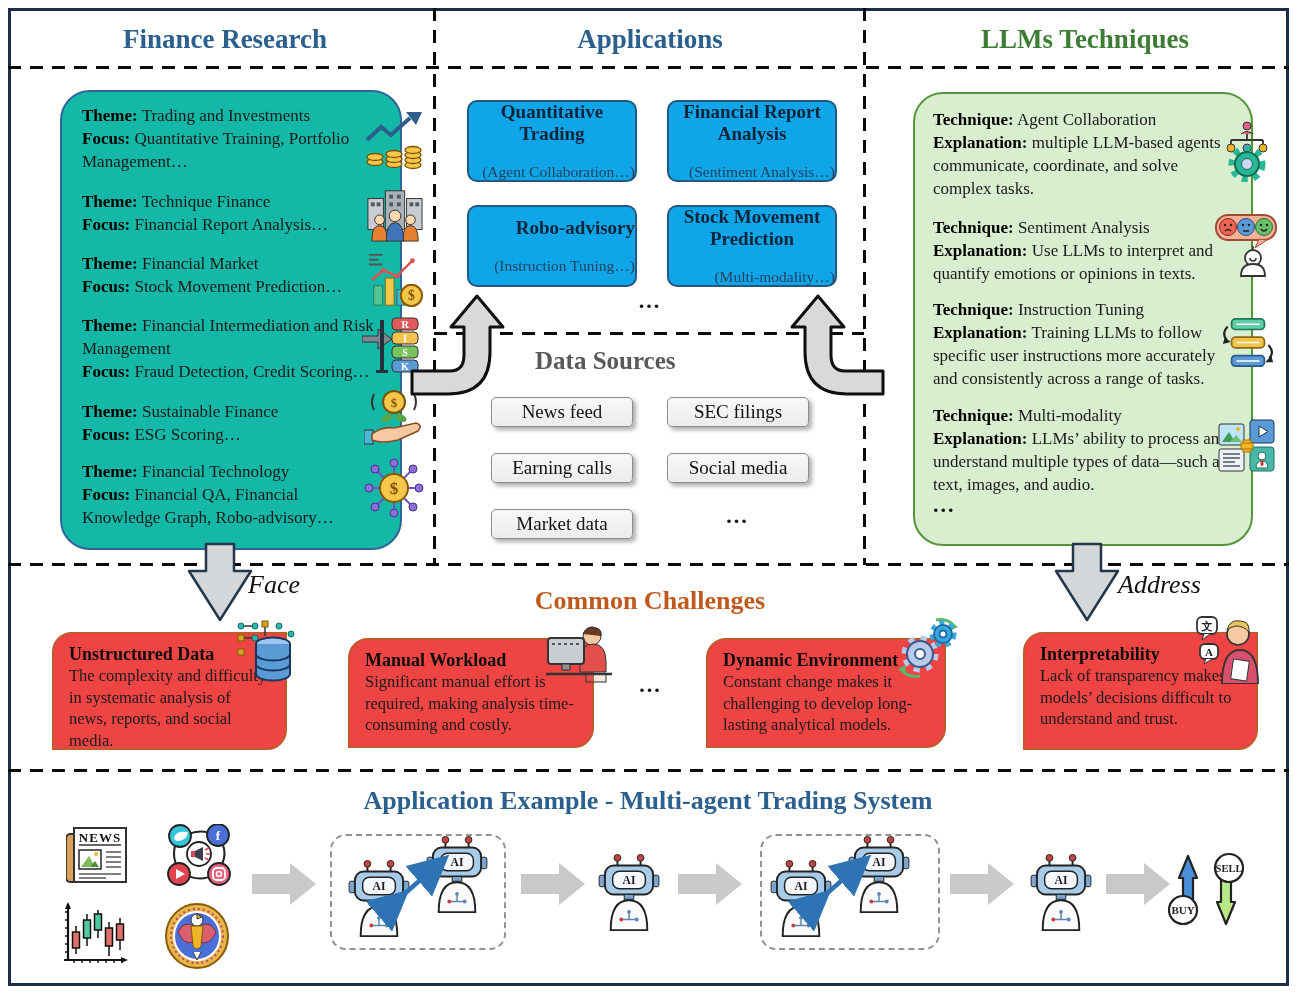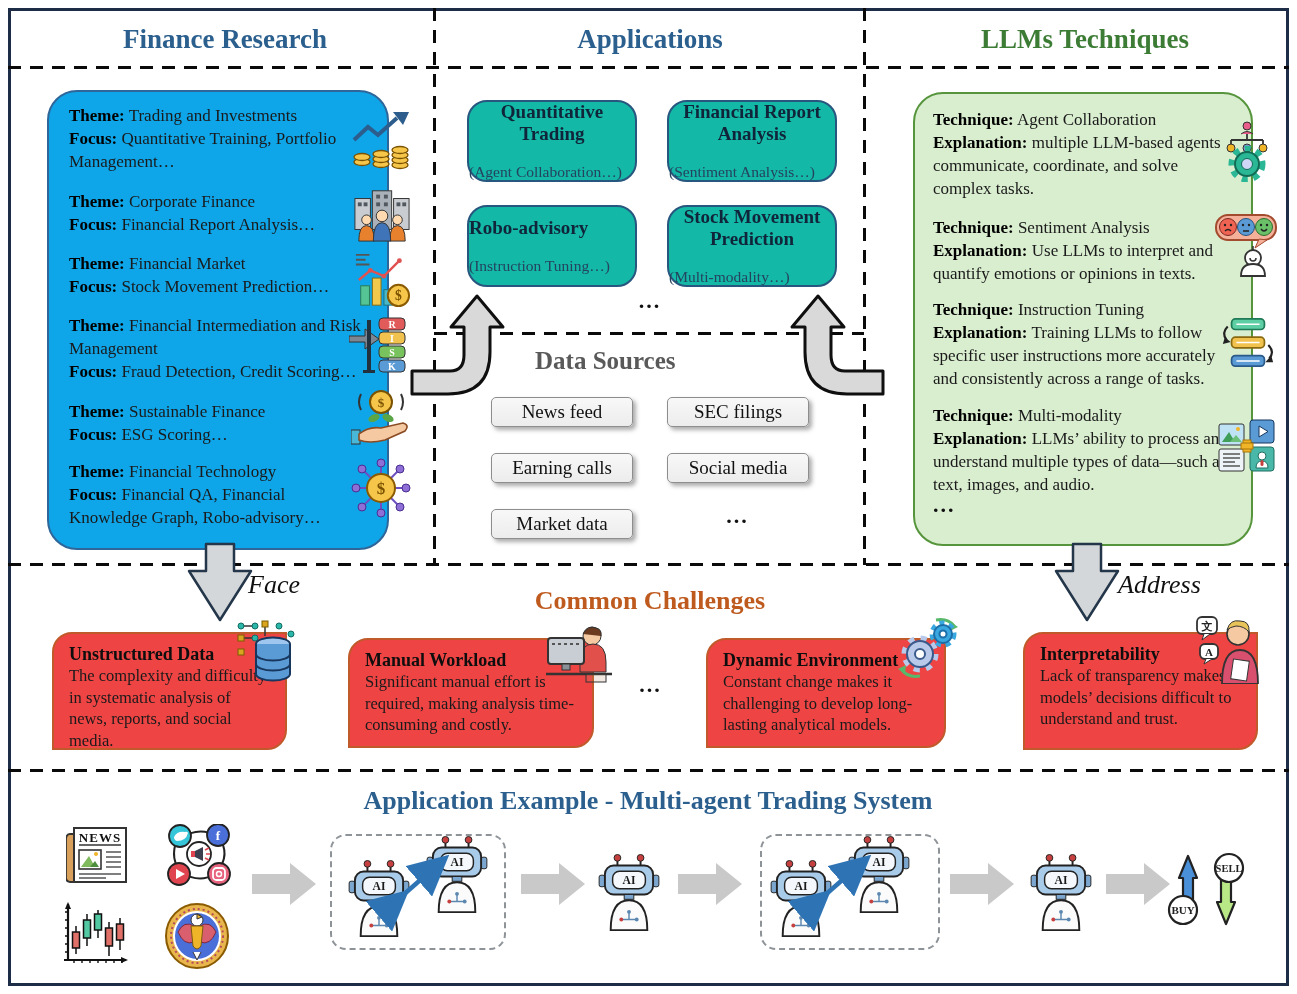--- a/index.html
+++ b/index.html
@@ -5,28 +5,28 @@
   html,body{margin:0;padding:0;background:#fff;}
   #stage{position:relative;width:1297px;height:994px;background:#fff;
          font-family:"Liberation Serif", serif;color:#1a1a1a;overflow:hidden;}
   .abs{position:absolute;}
   #frame{inset:8px;border:3.5px solid #1d2c47;}
   .hd{height:3px;background:repeating-linear-gradient(90deg,#0a0a0a 0 13px,transparent 13px 22px);}
   .vd{width:3px;background:repeating-linear-gradient(180deg,#0a0a0a 0 13px,transparent 13px 22px);}
   .colhead{font-size:27px;font-weight:bold;text-align:center;}
   .blueh{color:#2b5f8e;} .greenh{color:#3c7c35;}
   .panel{border-radius:30px;}
-  #fin-panel{left:47px;top:90px;width:338px;height:456px;background:#0ea5e9;border:2.5px solid #2f6699;}
+  #fin-panel{left:60px;top:90px;width:338px;height:456px;background:#14b8a6;border:2.5px solid #2f6699;}
   #llm-panel{left:913px;top:92px;width:336px;height:450px;background:#d9edcf;border:2.5px solid #56953c;}
   .tpar{position:absolute;left:20px;width:292px;font-size:17px;line-height:23px;margin:0;}
   .tpar b{color:#000;}
   #llm-panel .tpar{left:18px;width:296px;}
   .ellip{font-weight:bold;font-size:22px;letter-spacing:2px;color:#111;}
-  .appbox{position:absolute;width:166px;height:78px;background:#14b8a6;border:2.5px solid #27567e;
-          border-radius:20px;display:flex;flex-direction:column;align-items:flex-start;justify-content:center;text-align:center;}
+  .appbox{position:absolute;width:166px;height:78px;background:#0ea5e9;border:2.5px solid #27567e;
+          border-radius:10px;display:flex;flex-direction:column;align-items:flex-end;justify-content:center;text-align:center;}
   .appname{font-weight:bold;font-size:19px;line-height:22px;color:#10253a;}
   .apptech{font-size:15.5px;color:#24435f;margin-top:18px;}
   #ds-title{left:535px;top:347px;width:230px;font-size:25px;font-weight:bold;color:#595959;}
   .dsbtn{position:absolute;width:140px;height:28px;background:linear-gradient(#f8f8f8,#ececec);
          border:1.5px solid #8d8d8d;border-radius:5px;box-shadow:3px 3px 4px rgba(70,70,70,.45);
          display:flex;align-items:center;justify-content:center;font-size:19px;color:#111;}
   #ch-title{left:495px;top:586px;width:310px;text-align:center;font-size:26px;font-weight:bold;color:#bf5a1e;}
   .cbox{position:absolute;background:#ef4444;border:2.5px solid #c05a2a;border-radius:20px 0 20px 0;
         padding:9px 14px 6px 15px;box-sizing:border-box;}
   .cname{font-size:18px;font-weight:bold;color:#0e0e0e;line-height:22px;}
@@ -74,21 +74,21 @@
   <div class="abs hd" style="left:434px;top:332px;width:430px"></div>
   <div class="abs vd" style="left:433px;top:8px;height:557px"></div>
   <div class="abs vd" style="left:863px;top:8px;height:557px"></div>
 
   <div class="abs colhead blueh" style="left:60px;top:24px;width:330px">Finance Research</div>
   <div class="abs colhead blueh" style="left:480px;top:24px;width:340px">Applications</div>
   <div class="abs colhead greenh" style="left:920px;top:24px;width:330px">LLMs Techniques</div>
 
   <div id="fin-panel" class="abs panel">
     <p class="tpar" style="top:12px"><b>Theme:</b> <span>Trading and Investments</span><br><b>Focus:</b> <span>Quantitative Training, Portfolio Management…</span></p>
-    <p class="tpar" style="top:98px"><b>Theme:</b> <span>Corporate Finance</span><br><b>Focus:</b> <span>Financial Report Analysis…</span></p>
+    <p class="tpar" style="top:98px"><b>Theme:</b> <span>Technique Finance</span><br><b>Focus:</b> <span>Financial Report Analysis…</span></p>
     <p class="tpar" style="top:160px"><b>Theme:</b> <span>Financial Market</span><br><b>Focus:</b> <span>Stock Movement Prediction…</span></p>
     <p class="tpar" style="top:308px"><b>Theme:</b> <span>Sustainable Finance</span><br><b>Focus:</b> <span>ESG Scoring…</span></p>
     <p class="tpar" style="top:222px"><b>Theme:</b> <span>Financial Intermediation and Risk Management</span><br><b>Focus:</b> <span>Fraud Detection, Credit Scoring…</span></p>
     <p class="tpar" style="top:368px"><b>Theme:</b> <span>Financial Technology</span><br><b>Focus:</b> <span>Financial QA, Financial Knowledge Graph, Robo-advisory…</span></p>
 
     <svg class="abs" style="left:302px;top:18px" width="60" height="60" viewBox="0 0 60 60">
       <path d="M3 30 L17 17 L27 25 L46 8" stroke="#2c5d8c" stroke-width="4" fill="none"></path>
       <polygon points="42,2 58,2 52,15" fill="#2c5d8c"></polygon>
       <g stroke="#7a5200" stroke-width="1.3" fill="#f6c64a">
         <ellipse cx="11" cy="52" rx="8" ry="3.5"></ellipse>

